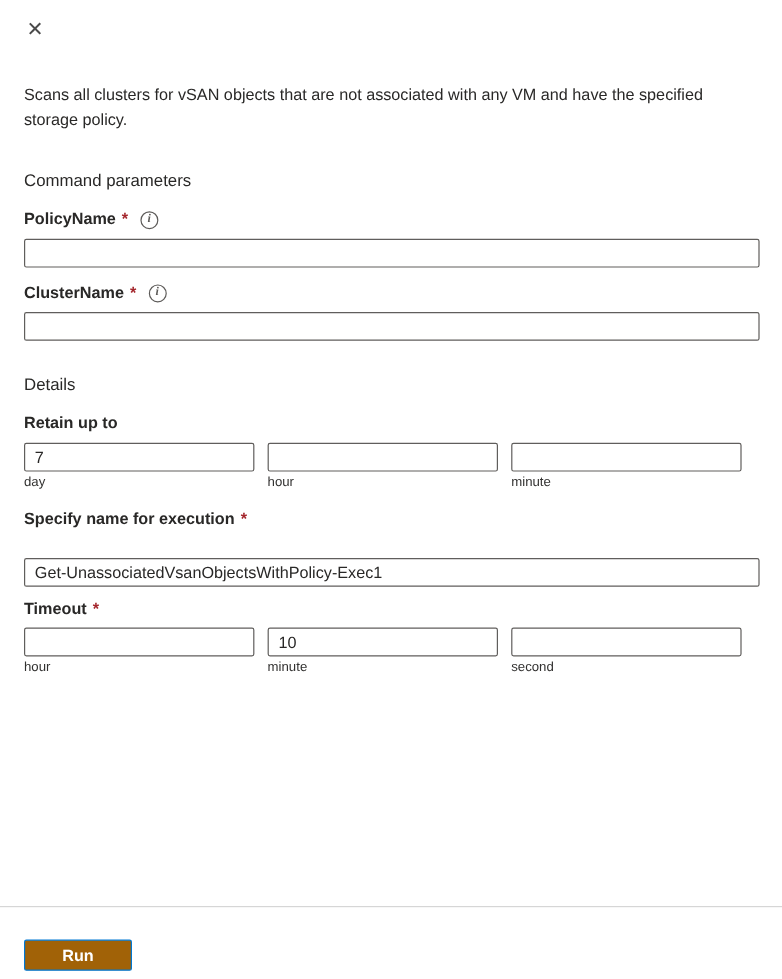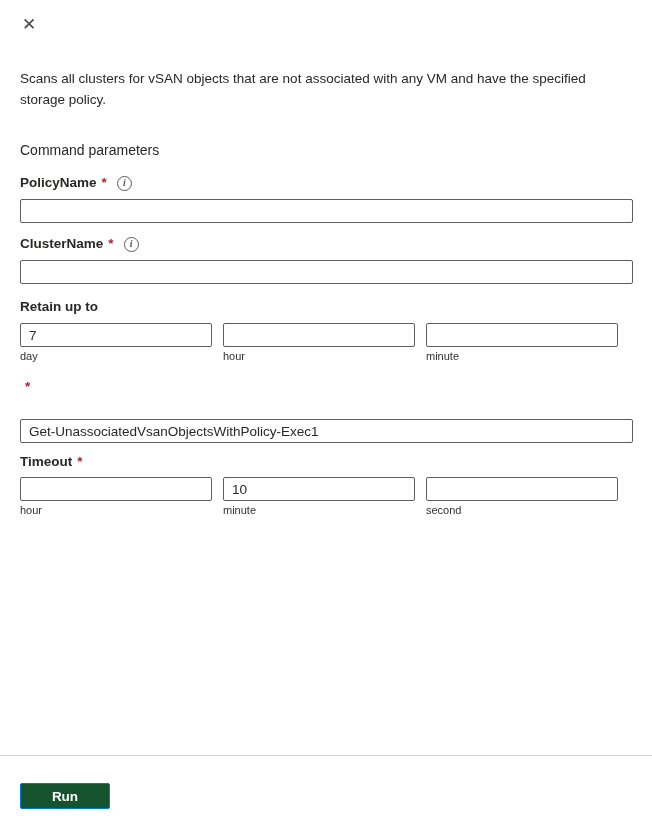--- a/index.html
+++ b/index.html
@@ -123,21 +123,21 @@
     right: 0;
     bottom: 0;
     height: 61px;
     border-top: 1px solid #d6d6d6;
     background: #ffffff;
     padding: 27px 0 0 20px;
   }
   .run-btn {
     width: 90px;
     height: 26px;
-    background: #14532d;
+    background: #a16207;
     color: #ffffff;
     border: 1px solid #0078d4;
     border-radius: 2px;
     font-family: "Liberation Sans", "DejaVu Sans", sans-serif;
     font-size: 13.5px;
     font-weight: 700;
     cursor: pointer;
   }
 </style>
 </head>
@@ -166,40 +166,42 @@
 
     <div class="field">
       <div class="label-row tight">
         <span>ClusterName</span>
         <span class="req">*</span>
         <span class="info-icon">i</span>
       </div>
       <input class="txt full" type="text" value="" style="">
     </div>
 
+    <div class="section-heading details">Details</div>
 
     <div class="label-row">
       <span>Retain up to</span>
     </div>
     <div class="triple-row">
       <div class="col">
         <input class="txt" type="text" value="7" style="">
         <span class="unit">day</span>
       </div>
       <div class="col">
         <input class="txt" type="text" value="" style="">
         <span class="unit">hour</span>
       </div>
       <div class="col">
         <input class="txt" type="text" value="" style="">
         <span class="unit">minute</span>
       </div>
     </div>
 
     <div class="label-row exec">
+      <span>Specify name for execution</span>
       <span class="req">*</span>
     </div>
     <input class="txt full exec-input" type="text" value="Get-UnassociatedVsanObjectsWithPolicy-Exec1" style="">
 
     <div class="label-row timeout">
       <span>Timeout</span>
       <span class="req">*</span>
     </div>
     <div class="triple-row timeout-row">
       <div class="col">

